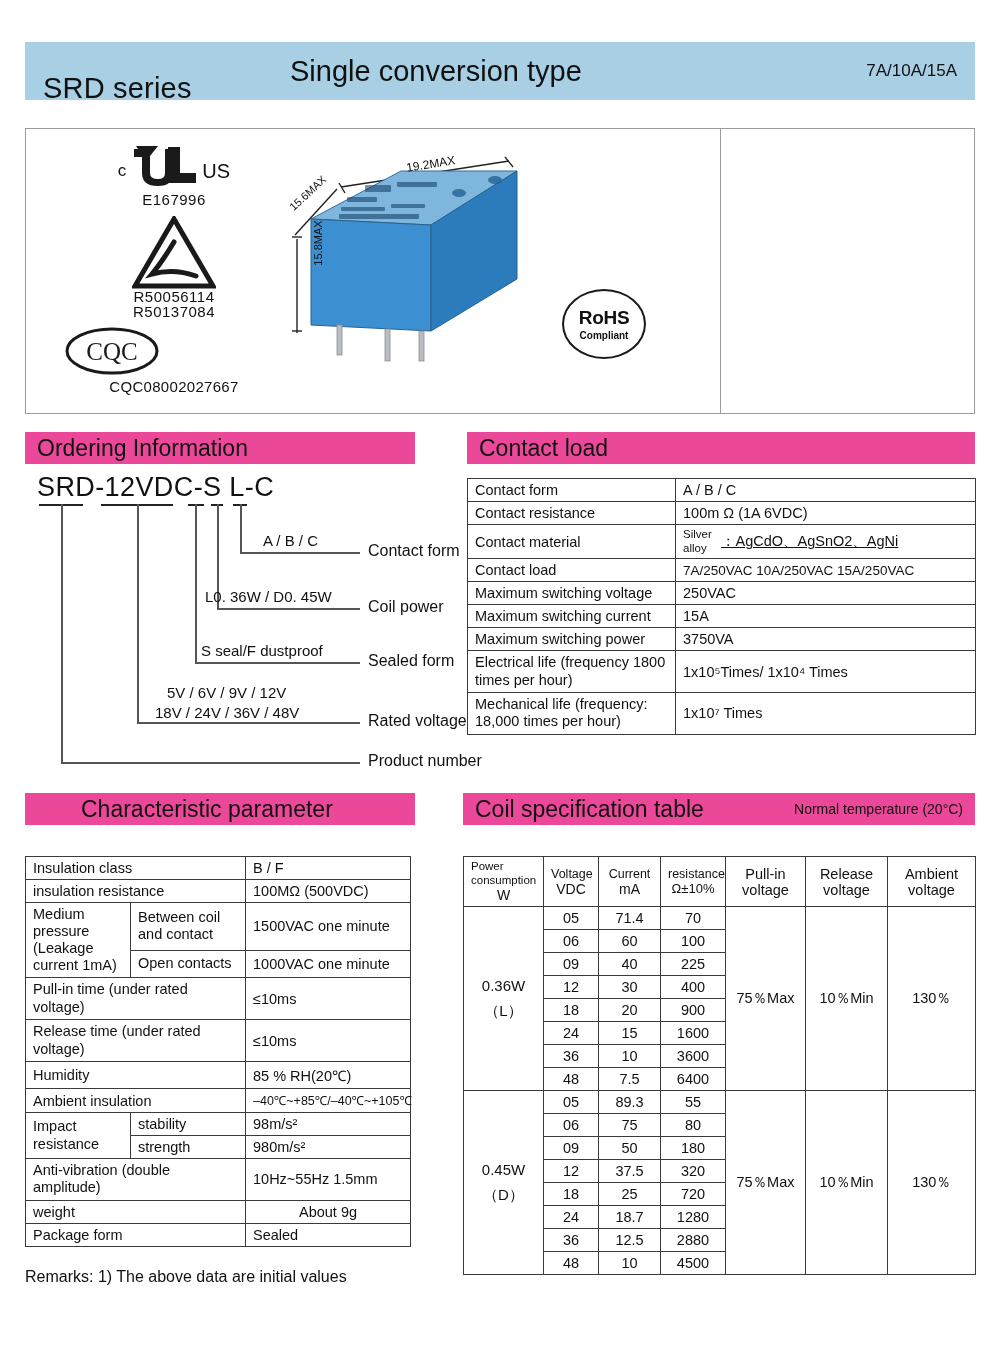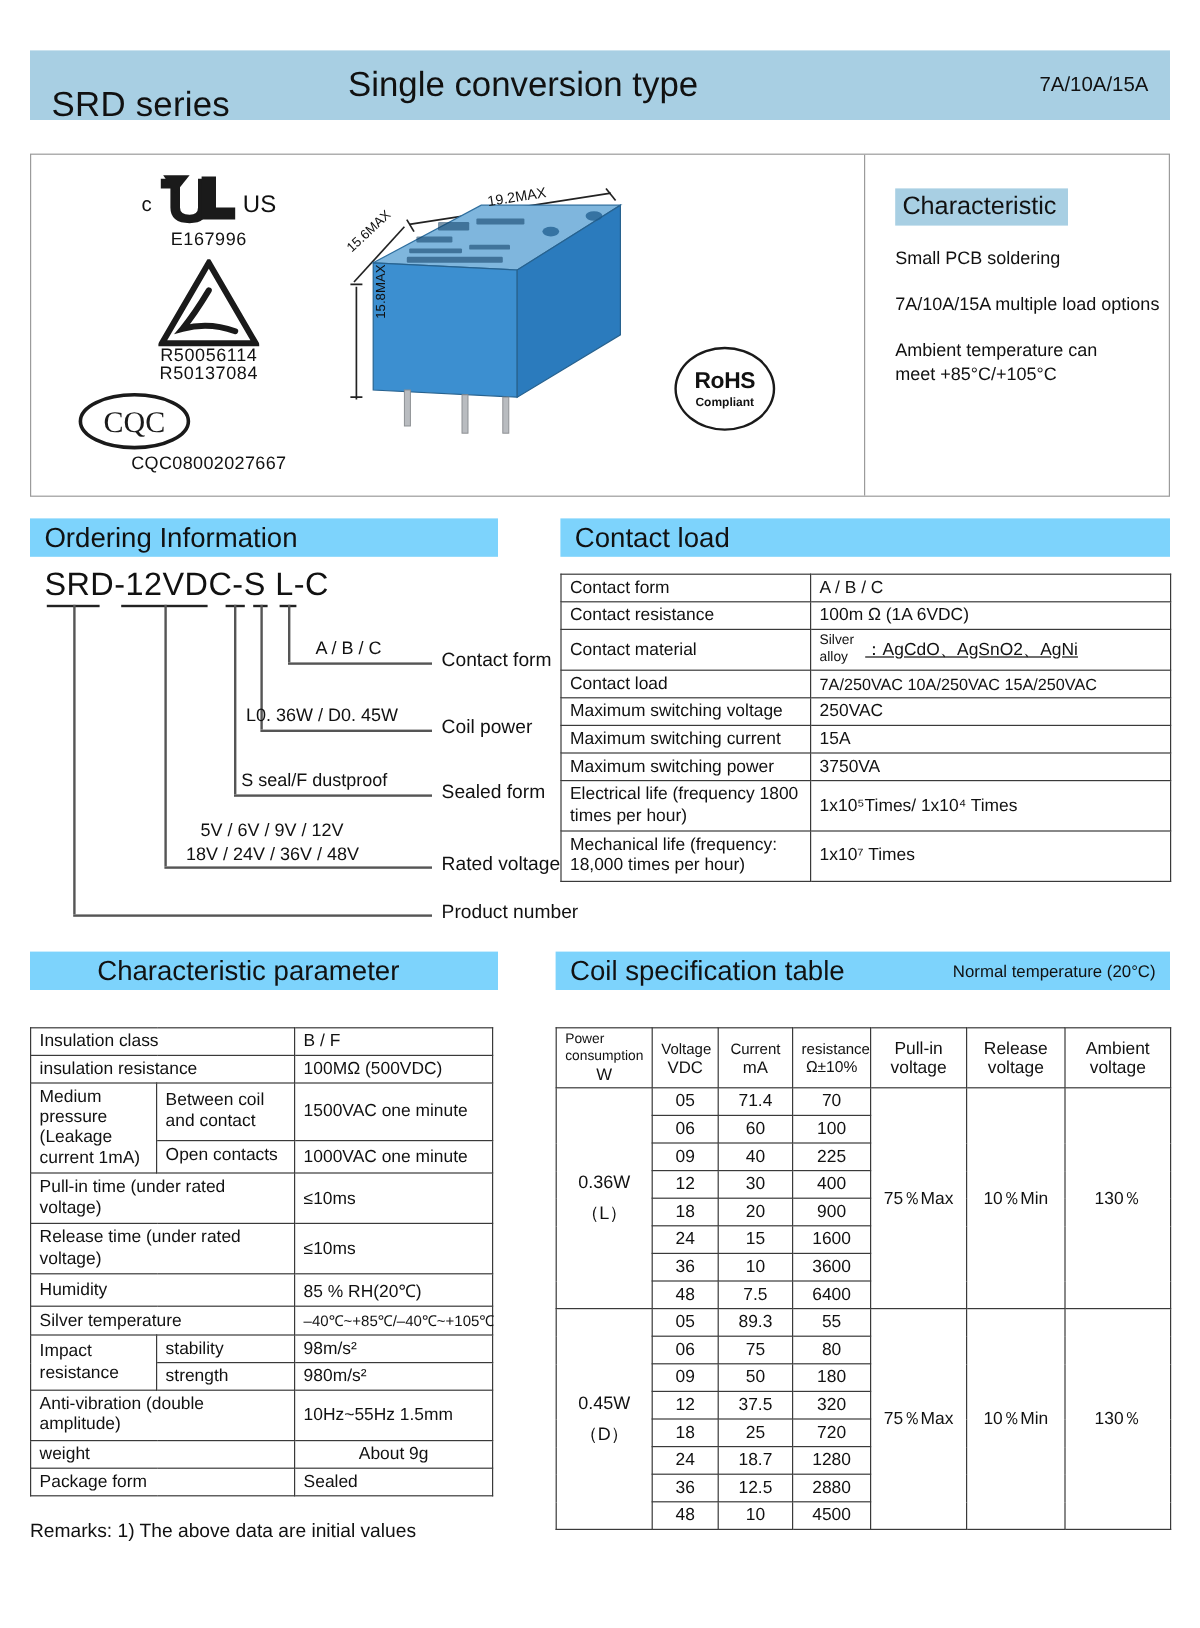--- a/index.html
+++ b/index.html
@@ -60,21 +60,21 @@
   
   .char-block{ position:absolute; left:720px; top:28px; width:250px;}
   .char-title{
     display:inline-block; background:#a8cfe3; font-size:21px;
     padding:3px 10px 4px 6px;
   }
   .char-line{ font-size:15px; margin-top:18px; line-height:1.35; }
 
   
   .band{
-    position:absolute; background:#7dd3fc;
+    position:absolute; background:#ec4899;
     display:flex; align-items:center;
   }
   .band-text{ font-size:23px; padding-left:12px; }
   .band-note{ font-size:14px; margin-left:auto; padding-right:12px; }
 
   
   table.t{ border-collapse:collapse; table-layout:fixed; position:absolute; }
   table.t td{ border:1px solid #3a3a3a; padding:3px 7px; font-size:14.5px; vertical-align:middle; }
   .nowrap{ white-space:nowrap; }
   .ctr{ text-align:center; }
@@ -170,27 +170,20 @@
     <div class="dim-top">19.2MAX</div>
     <div class="dim-left-top">15.6MAX</div>
     <div class="dim-left">15.8MAX</div>
   </div>
 
   <div class="rohs">
     <div class="rohs-main">RoHS</div>
     <div class="rohs-sub">Compliant</div>
   </div>
 
-  <div class="char-block">
-    <div class="char-title">Characteristic</div>
-    <div class="char-line">Small PCB soldering</div>
-    <div class="char-line">7A/10A/15A multiple load options</div>
-    <div class="char-line">Ambient temperature can</div>
-    <div style="font-size:15px;line-height:1.35;">meet +85°C/+105°C</div>
-  </div>
 </div>
 
 <div class="band" style="left:25px; top:432px; width:390px; height:32px;">
   <div class="band-text">Ordering Information</div>
 </div>
 
 <div class="order-diagram">
   <div class="partno">SRD-12VDC-S L-C</div>
 
   <div class="uline" style="left:14px;  top:32px; width:44px;"></div>
@@ -309,21 +302,21 @@
     </tr>
     <tr>
       <td colspan="2" class="sm2">Release time (under rated voltage)</td>
       <td>≤10ms</td>
     </tr>
     <tr>
       <td colspan="2">Humidity</td>
       <td>85 %  RH(20℃)</td>
     </tr>
     <tr>
-      <td colspan="2">Silver temperature</td>
+      <td colspan="2">Ambient insulation</td>
       <td style="font-size:12.5px;" class="nowrap">–40℃~+85℃/–40℃~+105℃</td>
     </tr>
     <tr>
       <td rowspan="2" class="sm2">Impact resistance</td>
       <td>stability</td>
       <td>98m/s²</td>
     </tr>
     <tr>
       <td>strength</td>
       <td>980m/s²</td>

